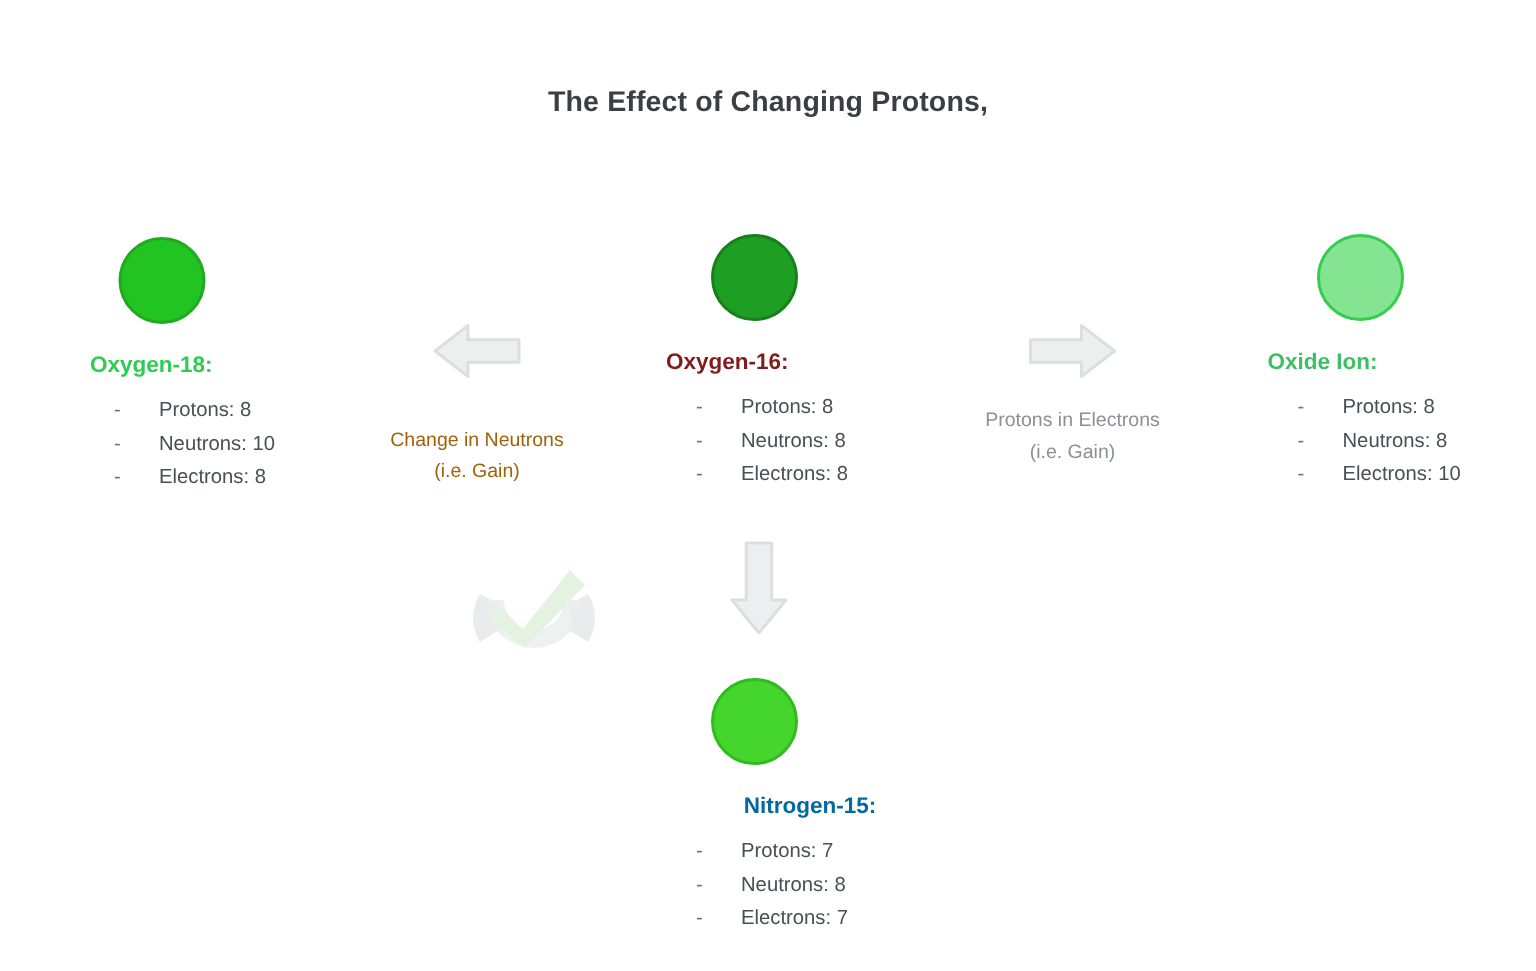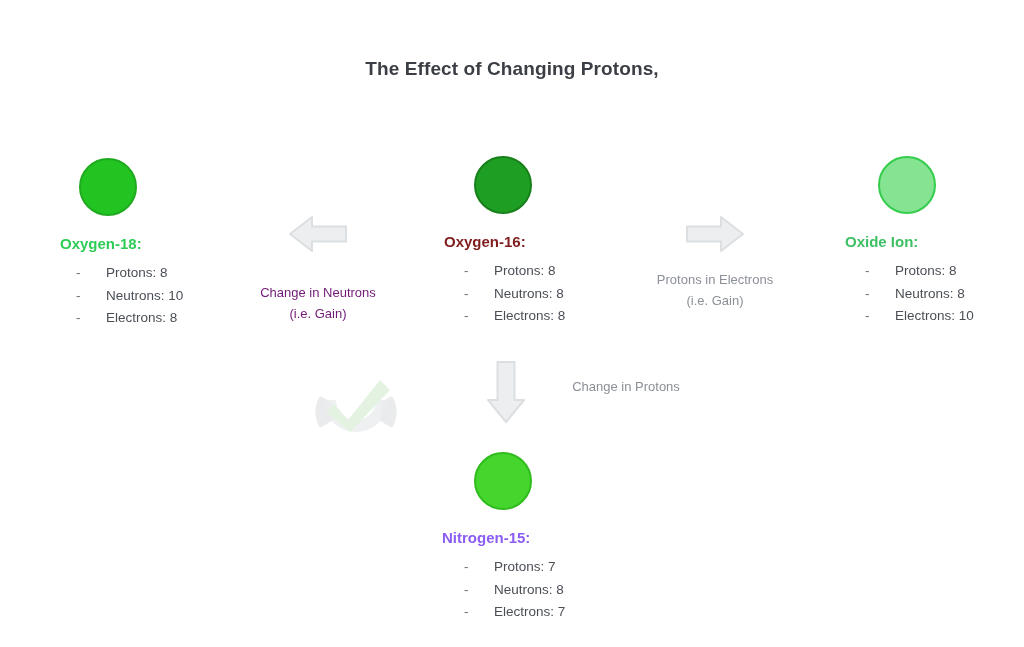--- a/index.html
+++ b/index.html
@@ -201,42 +201,42 @@
         <span class="bullet" style="color: rgb(107, 112, 120);">-</span>
         <span class="prop-text">Electrons: 10</span>
       </li>
     </ul>
   </div>
 
   <div class="node" id="node-nitrogen15">
     <div class="circle-wrap">
       <div class="circle" id="circle-nitrogen15" style="background: rgb(68, 214, 44); border: 2px solid rgb(49, 187, 31);"></div>
     </div>
-    <div class="node-label" id="label-nitrogen15" style="color: #8b5cf6;">Nitrogen-15:</div>
+    <div class="node-label" id="label-nitrogen15" style="color: #0369a1; text-align: center;">Nitrogen-15:</div>
     <ul class="props">
       <li style="color: rgb(74, 79, 85);">
         <span class="bullet" style="color: rgb(107, 112, 120);">-</span>
         <span class="prop-text">Protons: 7</span>
       </li>
       <li style="color: rgb(74, 79, 85);">
         <span class="bullet" style="color: rgb(107, 112, 120);">-</span>
         <span class="prop-text">Neutrons: 8</span>
       </li>
       <li style="color: rgb(74, 79, 85);">
         <span class="bullet" style="color: rgb(107, 112, 120);">-</span>
         <span class="prop-text">Electrons: 7</span>
       </li>
     </ul>
   </div>
 
   <div class="arrow-group" id="arrow-neutrons">
     <svg class="arrow-svg" width="64" height="42" viewBox="0 0 64 42">
       <path d="M26 4 L4 21 L26 38 L26 28.5 L60 28.5 L60 13.5 L26 13.5 Z" fill="#eceeef" stroke="#dcdfe1" stroke-width="2" stroke-linejoin="round"></path>
     </svg>
-    <div class="arrow-caption" style="color: #701a75; margin-top: 27px;">
+    <div class="arrow-caption" style="color: #a16207; margin-top: 27px;">
       <div>Change in Neutrons</div>
       <div>(i.e. Gain)</div>
     </div>
   </div>
 
   <div class="arrow-group" id="arrow-electrons">
     <svg class="arrow-svg" width="64" height="42" viewBox="0 0 64 42">
       <path d="M38 4 L60 21 L38 38 L38 28.5 L4 28.5 L4 13.5 L38 13.5 Z" fill="#eceeef" stroke="#dcdfe1" stroke-width="2" stroke-linejoin="round"></path>
     </svg>
     <div class="arrow-caption" style="color: rgb(139, 144, 151);">
@@ -244,21 +244,20 @@
       <div>(i.e. Gain)</div>
     </div>
   </div>
 
   <div class="arrow-group" id="arrow-protons">
     <svg class="arrow-svg" width="44" height="68" viewBox="0 0 44 68">
       <path d="M4 42 L22 64 L40 42 L30.5 42 L30.5 4 L13.5 4 L13.5 42 Z" fill="#eceeef" stroke="#dcdfe1" stroke-width="2" stroke-linejoin="round"></path>
     </svg>
   </div>
   <div class="arrow-caption" id="arrow-protons-caption" style="color: rgb(139, 144, 151);">
-    <div>Change in Protons</div>
   </div>
 
   <div id="watermark">
     <svg width="100" height="66" viewBox="0 0 100 66">
       <path d="M14 26 A30 30 0 0 0 14 58 L27 50 A18 18 0 0 1 27 33 Z" fill="#d9dbdd"></path>
       <path d="M86 26 A30 30 0 0 1 86 58 L73 50 A18 18 0 0 0 73 33 Z" fill="#d9dbdd"></path>
       <path d="M18 30 A32 32 0 0 0 50 62 A32 32 0 0 0 82 30 L70 30 A20 20 0 0 1 30 30 Z" fill="#dcdedf" opacity="0.85"></path>
       <path d="M28 34 L42 50 L74 10 L84 20 L44 62 L20 42 Z" fill="#cfe9cb"></path>
     </svg>
   </div>

